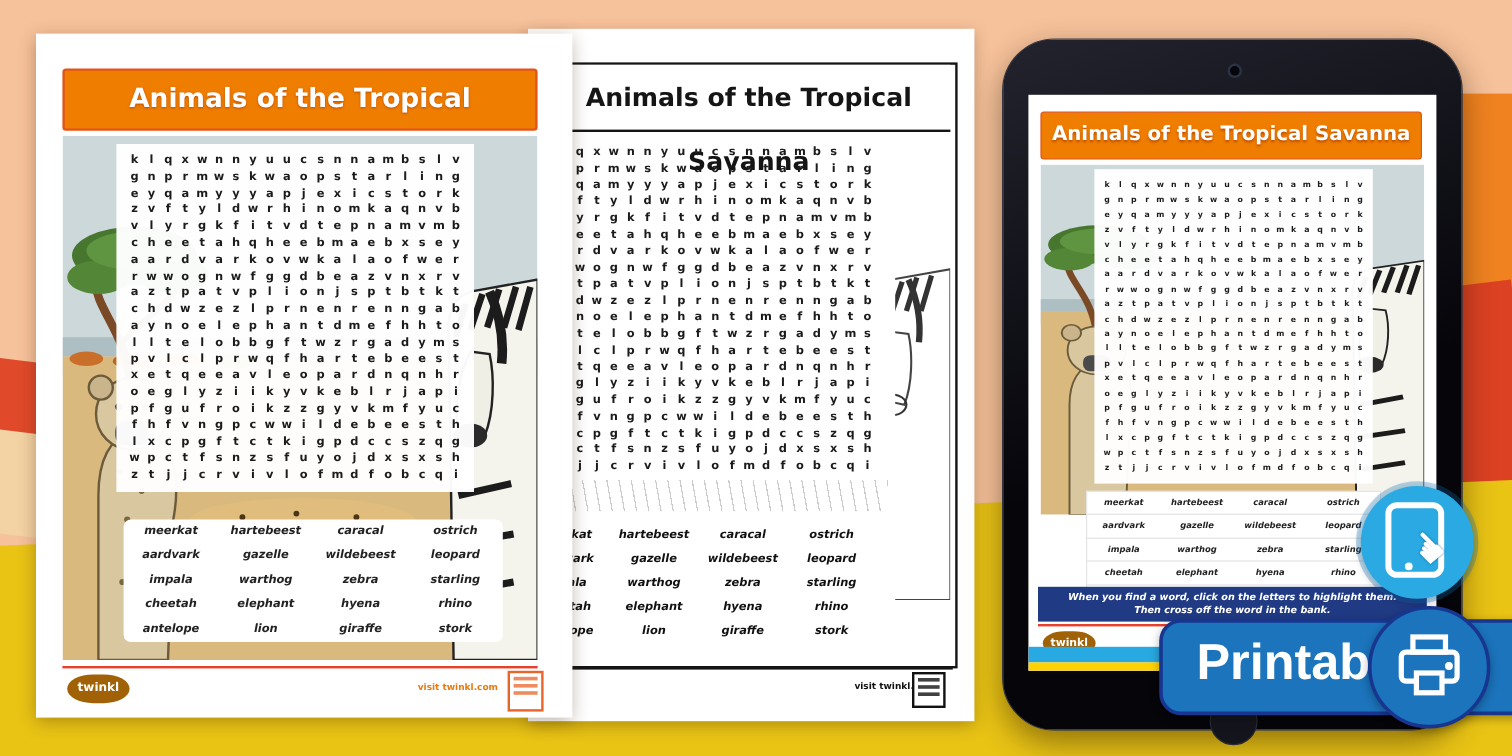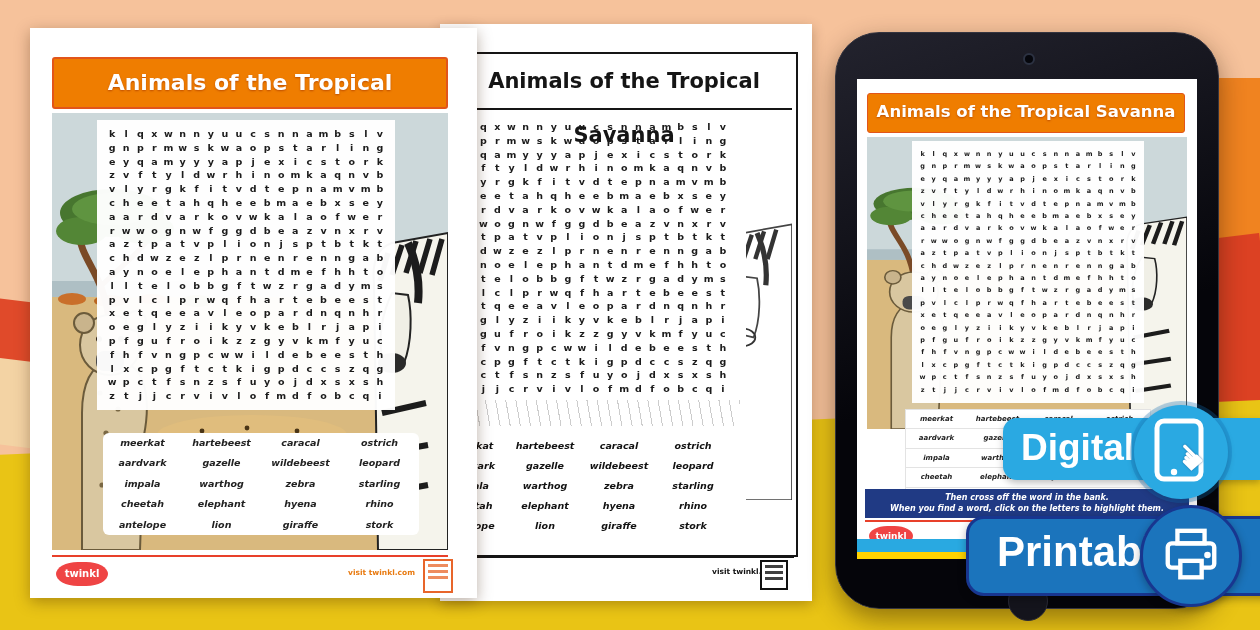--- a/index.html
+++ b/index.html
@@ -23,21 +23,21 @@
   .wscell{display:inline-block;text-align:center;color:#1b1b1b;font-weight:700;}
   .grid-large .wscell{width:14.1px;height:13.8px;line-height:13.8px;font-size:9.5px;}
   .grid-small .wscell{width:11.1px;height:12.4px;line-height:12.4px;font-size:6.5px;}
   .wb{display:flex;flex-direction:column;justify-content:space-around;}
   .wbrow{display:flex;font-style:italic;}
   .wbword{flex:1;text-align:center;color:#222;font-weight:700;}
   .wb-large .wbword{font-size:9.5px;line-height:20.4px;}
   .wb-p2 .wbword{font-size:9.5px;line-height:19.2px;}
   .wb-small .wbword{font-size:7px;line-height:18.4px;}
   .wb-small .wbrow{border-bottom:1px solid #e3e3e3;}
-  .twinkl-blob{background:#ef4444;border-radius:50% 50% 50% 50%/60% 60% 60% 60%;
+  .twinkl-blob{background:#a16207;border-radius:50% 50% 50% 50%/60% 60% 60% 60%;
      color:#fff;font-weight:bold;text-align:center;}
   
   #page1{left:30px;top:28px;width:447px;height:570px;z-index:3;
          box-shadow:0 4px 14px rgba(60,30,0,.35);}
   #p1-banner{left:22px;top:29px;width:392px;height:48px;font-size:22px;line-height:48px;}
   #p1-scene{left:22px;top:85px;width:396px;height:437px;overflow:hidden;}
   #p1-gridbox{left:67px;top:92px;width:298px;height:290px;background:rgba(255,255,255,.97);}
   #p1-words{left:73px;top:405px;width:316px;height:102px;background:#fff;border-radius:6px;}
   #p1-line{left:22px;top:527px;width:396px;height:2px;background:#e8402a;}
   #p1-logo{left:26px;top:534px;width:52px;height:24px;font-size:10px;line-height:24px;}
@@ -1630,34 +1630,31 @@
             <span class="wbword">rhino</span>
           </div>
           <div class="wbrow">
             <span class="wbword">antelope</span>
             <span class="wbword">lion</span>
             <span class="wbword">giraffe</span>
             <span class="wbword">stork</span>
           </div>
         </div>
       <div id="t-instr" class="abs">
+        <span style="display:block;">When you find a word, click on the letters to highlight them.</span>
         <span style="display:block;">Then cross off the word in the bank.</span>
-        <span style="display:block;">When you find a word, click on the letters to highlight them.</span>
       </div>
       <div id="t-redline" class="abs"></div>
       <div id="t-logo" class="abs twinkl-blob">twinkl</div>
       <div id="t-blue" class="abs"></div>
       <div id="t-yellow" class="abs"></div>
     </div>
     <div id="home" class="abs"></div>
   </div>
 
-  <div id="digital-rect" class="abs">
-    <span class="badge-label">Digital</span>
-  </div>
   <div id="digital-circle" class="abs">
     <svg width="58" height="70" viewBox="0 0 58 70">
       <rect x="5" y="4" width="44" height="58" rx="7" fill="none" stroke="#ffffff" stroke-width="5"></rect>
       <circle cx="22" cy="55" r="3.2" fill="#ffffff"></circle>
     </svg>
     <span id="digital-hand">☚</span>
   </div>
   <div id="print-rect" class="abs">
     <span class="badge-label">Printable</span>
   </div>

